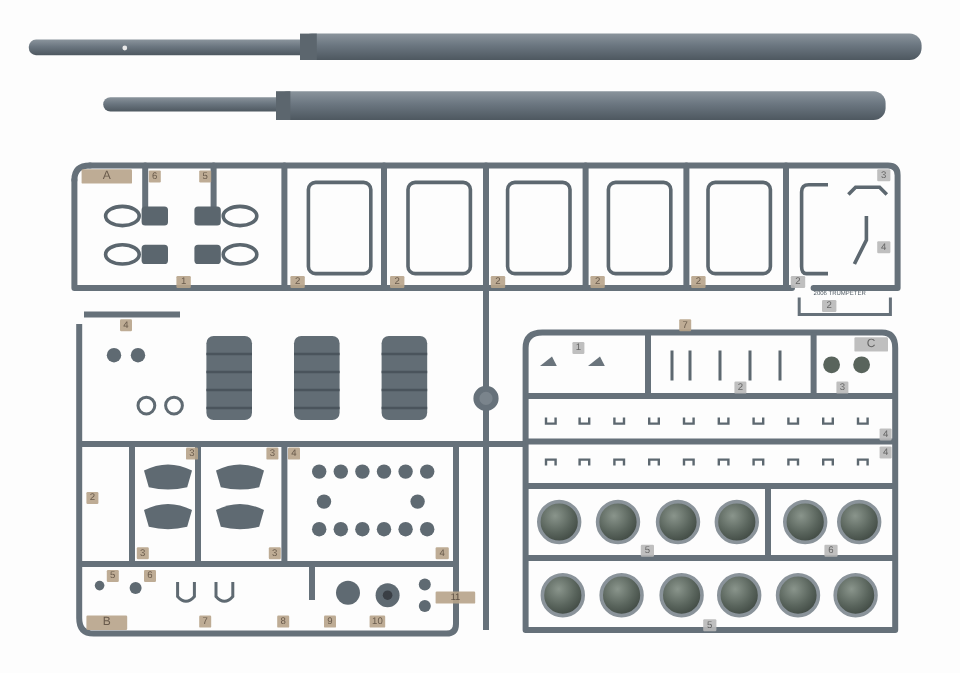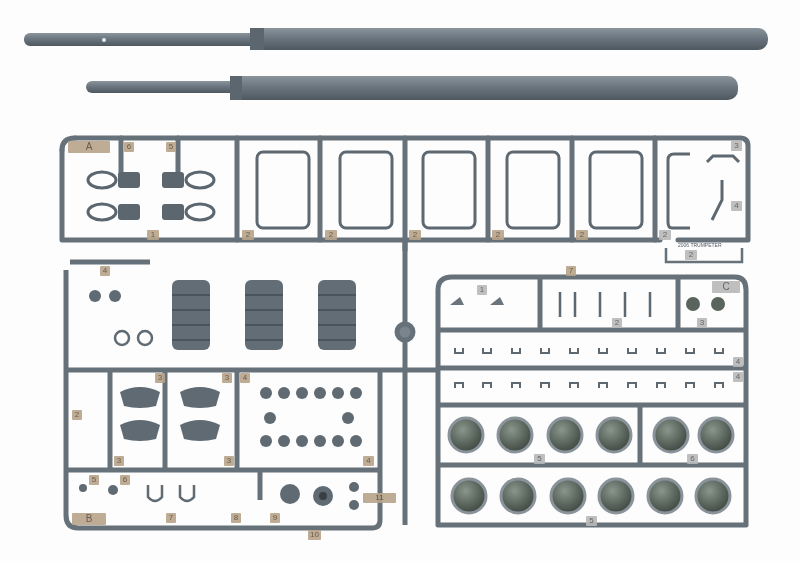--- a/index.html
+++ b/index.html
@@ -232,21 +232,21 @@
 <div class="tag" style="left:222px;top:373px;width:10px;">3</div>
 <div class="tag" style="left:114px;top:456px;width:10px;">3</div>
 <div class="tag" style="left:224px;top:456px;width:10px;">3</div>
 <div class="tag" style="left:240px;top:373px;width:10px;">4</div>
 <div class="tag" style="left:363px;top:456px;width:11px;">4</div>
 <div class="tag" style="left:89px;top:475px;width:10px;">5</div>
 <div class="tag" style="left:120px;top:475px;width:10px;">6</div>
 <div class="tag" style="left:166px;top:513px;width:10px;">7</div>
 <div class="tag" style="left:231px;top:513px;width:10px;">8</div>
 <div class="tag" style="left:270px;top:513px;width:10px;">9</div>
-<div class="tag" style="left:308px;top:513px;width:13px;margin-top:17px;">10</div>
+<div class="tag" style="left:308px;top:513px;width:13px;">10</div>
 <div class="tag" style="left:363px;top:493px;width:33px;">11</div>
 <div class="tag big" style="left:72px;top:513px;width:34px;">B</div>
 
 <div class="tag gray" style="left:477px;top:285px;width:10px;">1</div>
 <div class="tag gray" style="left:612px;top:318px;width:10px;">2</div>
 <div class="tag gray" style="left:697px;top:318px;width:10px;">3</div>
 <div class="tag" style="left:566px;top:266px;width:10px;">7</div>
 <div class="tag big gray" style="left:712px;top:281px;width:28px;">C</div>
 <div class="tag gray" style="left:733px;top:357px;width:10px;">4</div>
 <div class="tag gray" style="left:733px;top:372px;width:10px;">4</div>

